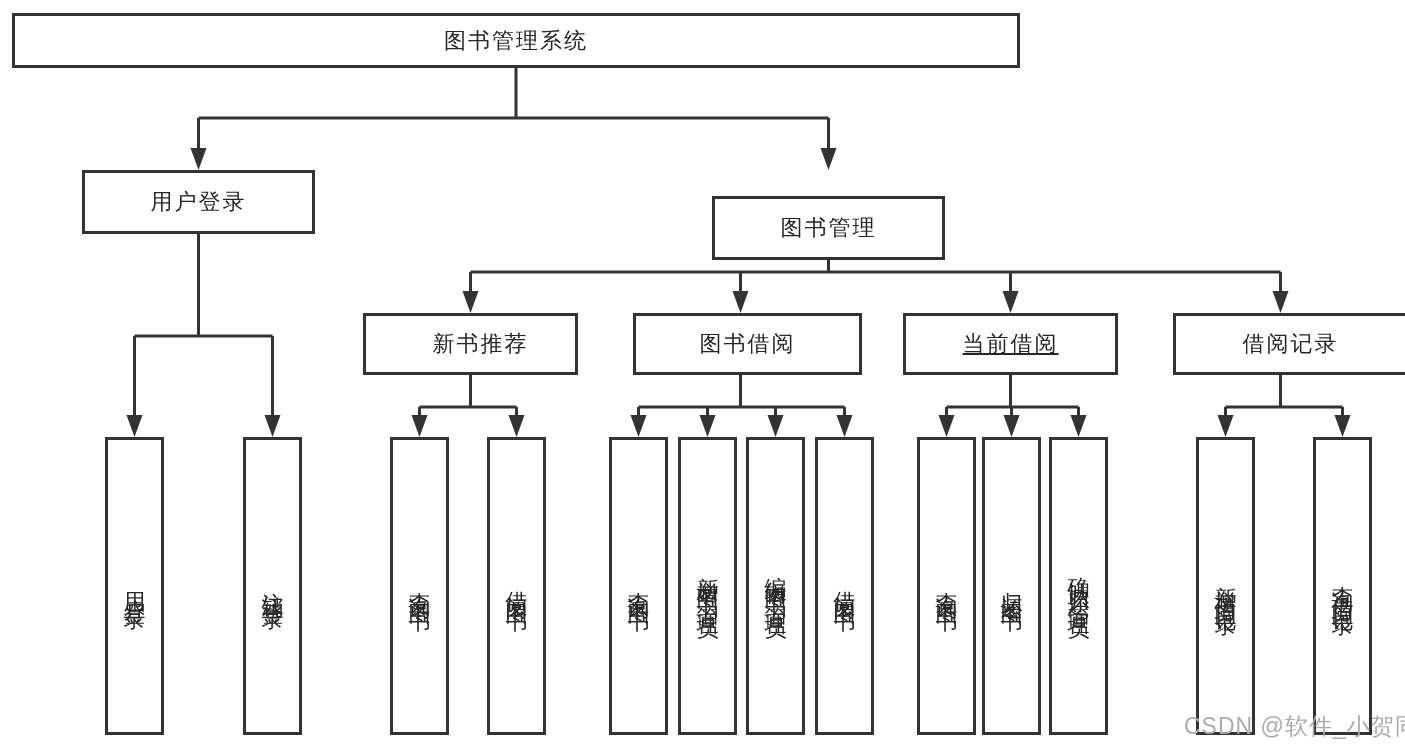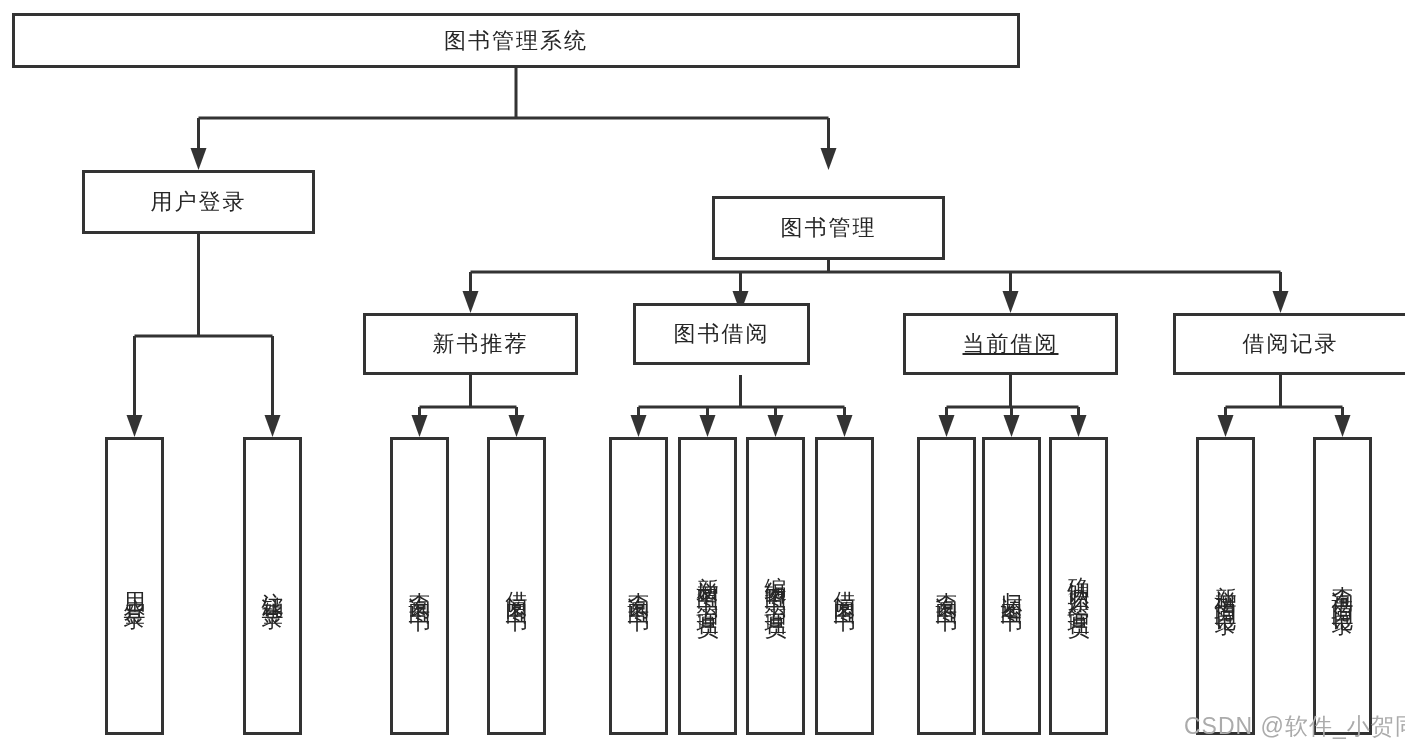--- a/index.html
+++ b/index.html
@@ -98,21 +98,21 @@
       <polygon class="ar" points="1334.5,415 1350.5,415 1342.5,437"></polygon>
     </g>
   </svg>
 
   <div class="box h-box" style="left:12px;top:13px;width:1008px;height:55px;">图书管理系统</div>
 
   <div class="box h-box" style="left:82px;top:170px;width:233px;height:64px;">用户登录</div>
   <div class="box h-box" style="left:712px;top:170px;width:233px;height:64px;margin-top:26px;">图书管理</div>
 
   <div class="box h-box" style="left:363px;top:313px;width:215px;height:62px;padding-left:20px;">新书推荐</div>
-  <div class="box h-box" style="left:633px;top:303px;width:177px;height:62px;">图书借阅</div>
+  <div class="box h-box" style="left:633px;top:313px;width:229px;height:62px;">图书借阅</div>
   <div class="box h-box" style="left:903px;top:313px;width:215px;height:62px;text-decoration:underline;">当前借阅</div>
   <div class="box h-box" style="left:1173px;top:313px;width:235px;height:62px;">借阅记录</div>
 
   <div class="box v-box" style="left:105px;top:437px;width:59px;height:298px;">用户登录</div>
   <div class="box v-box" style="left:243px;top:437px;width:59px;height:298px;">注销登录</div>
 
   <div class="box v-box" style="left:390px;top:437px;width:59px;height:298px;">查询图书</div>
   <div class="box v-box" style="left:487px;top:437px;width:59px;height:298px;">借阅图书</div>
 
   <div class="box v-box" style="left:609px;top:437px;width:59px;height:298px;">查询图书</div>

